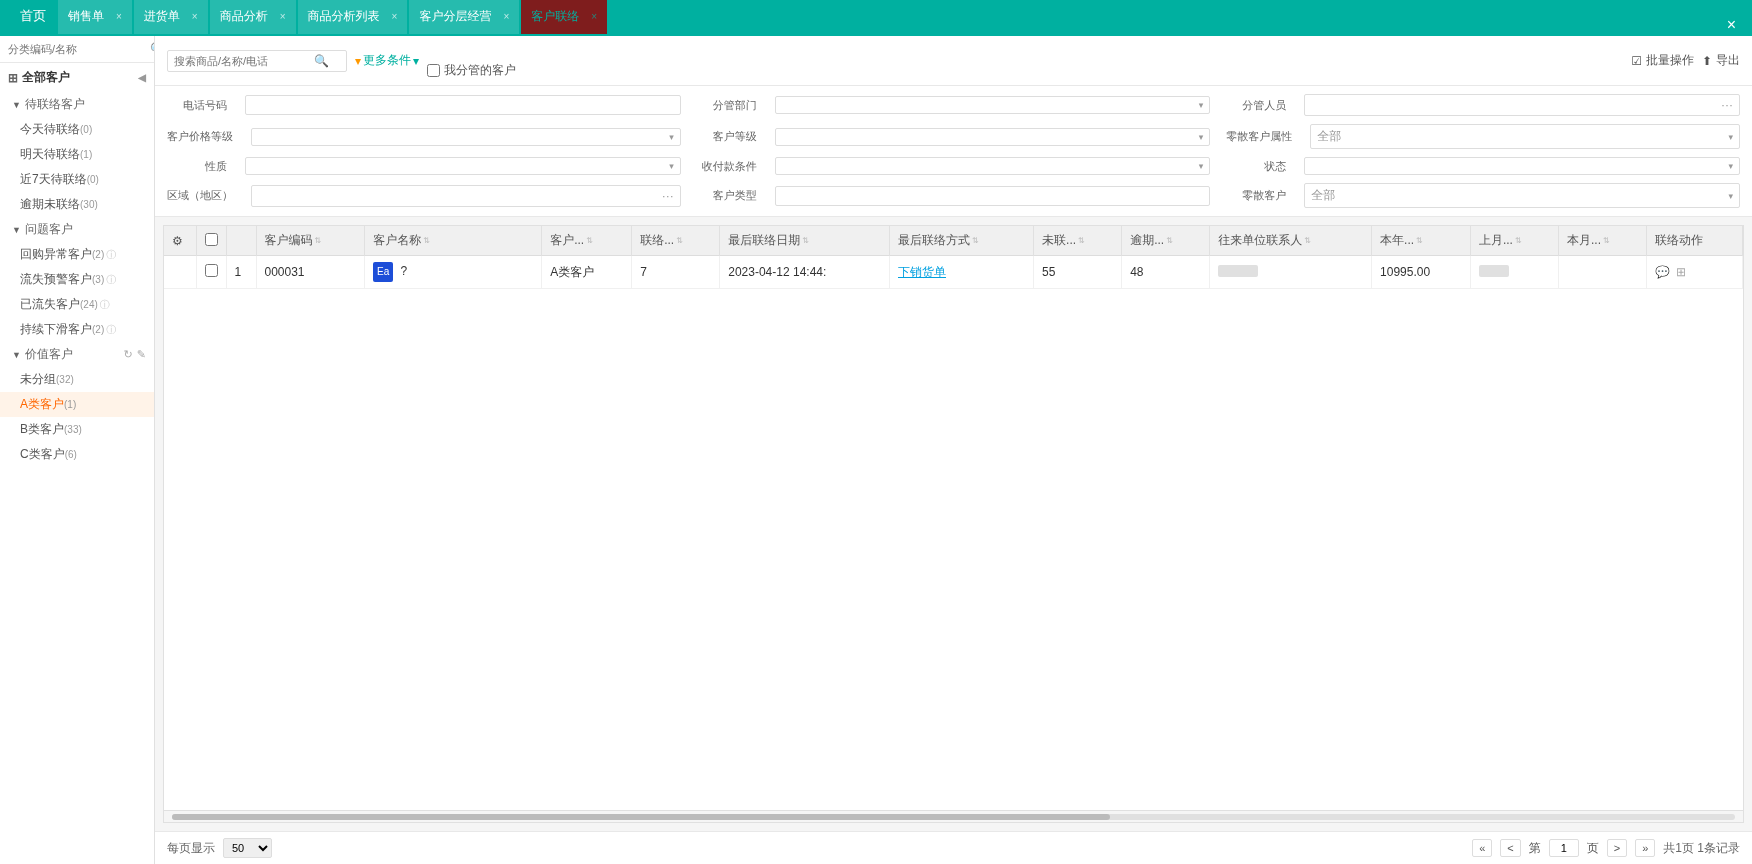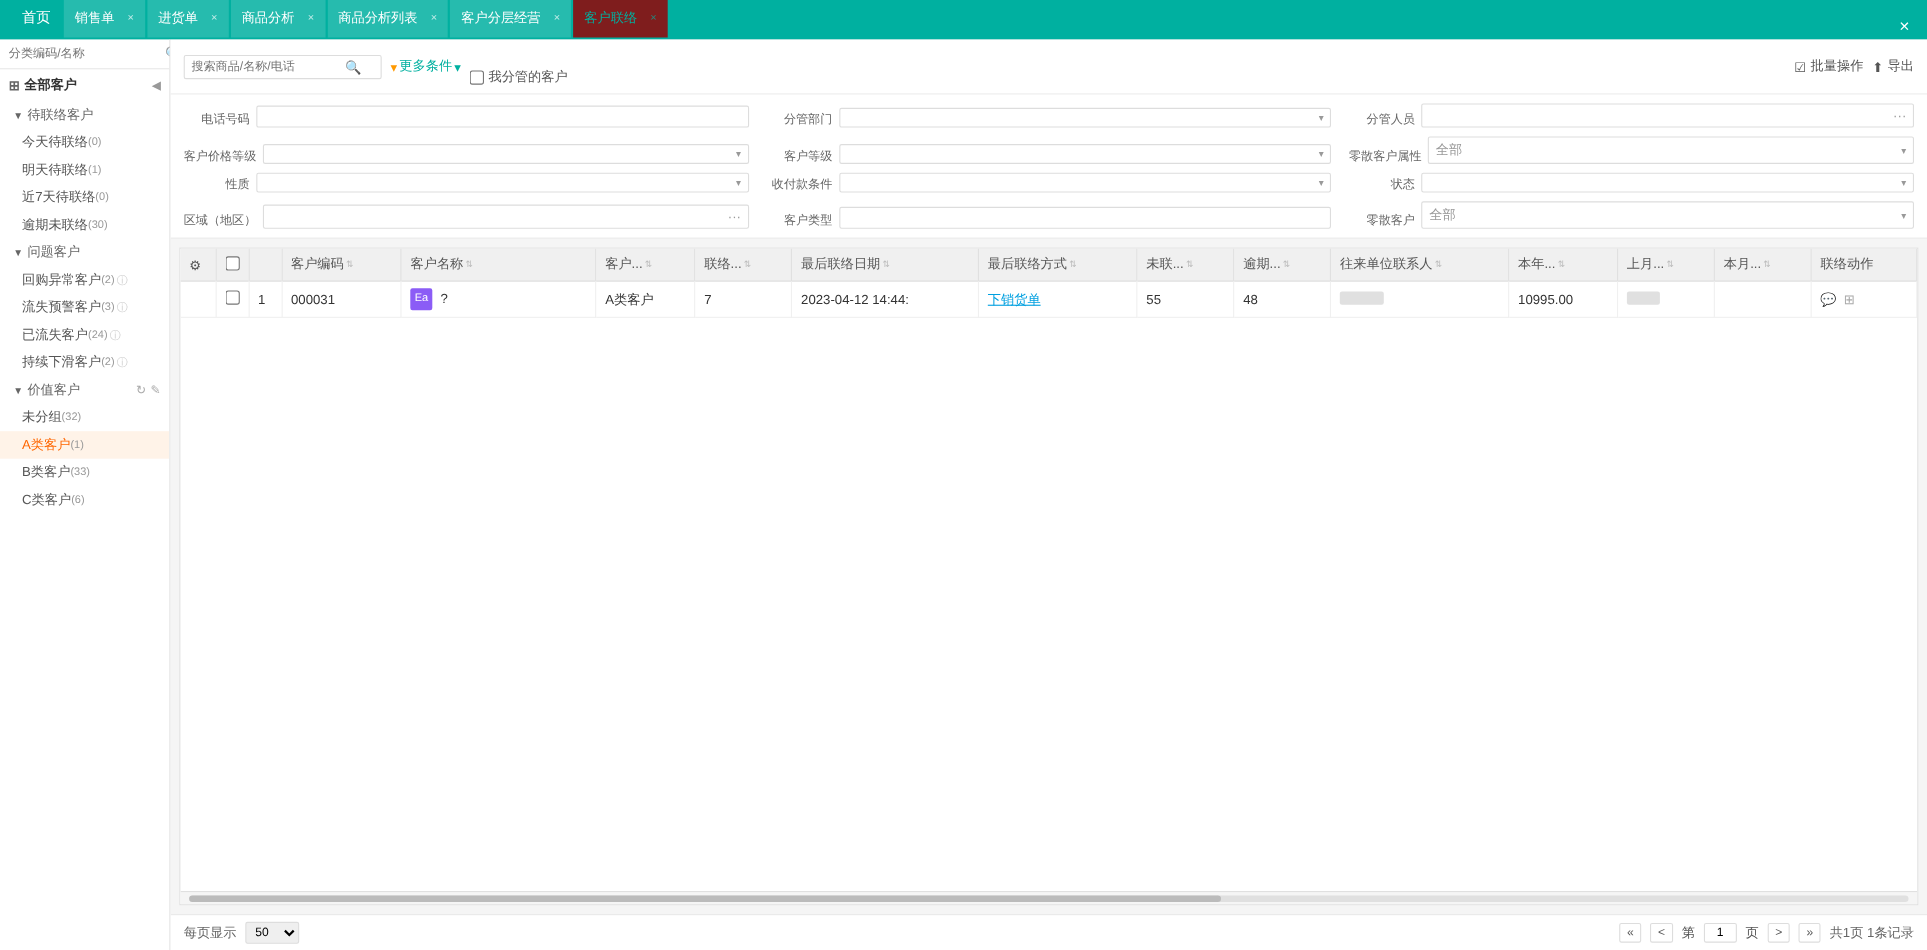--- a/index.html
+++ b/index.html
@@ -213,22 +213,22 @@
       border-bottom: 1px solid #e8e8e8;
       padding: 8px 12px;
     }
     .filter-grid {
       display: grid;
       grid-template-columns: 1fr 1fr 1fr;
       gap: 8px 16px;
     }
     .filter-row {
       display: flex;
-      align-items: flex-end;
-      gap: 6px;
+      align-items: center;
+      gap: 18px;
     }
     .filter-label {
       color: #666;
       font-size: 11px;
       white-space: nowrap;
       min-width: 60px;
       text-align: right;
     }
     .filter-input {
       flex: 1;
@@ -385,21 +385,21 @@
       text-align: center;
       font-size: 11px;
     }
     .pagination .total-info { color: #666; }
 
     
     .name-patch {
       display: inline-block;
       width: 20px;
       height: 20px;
-      background: #8b5cf6;
+      background: #1d4ed8;
       border-radius: 2px;
       margin-right: 4px;
       vertical-align: middle;
       line-height: 20px;
       text-align: center;
       font-size: 10px;
       color: #fff;
     }
   </style>
 </head>

